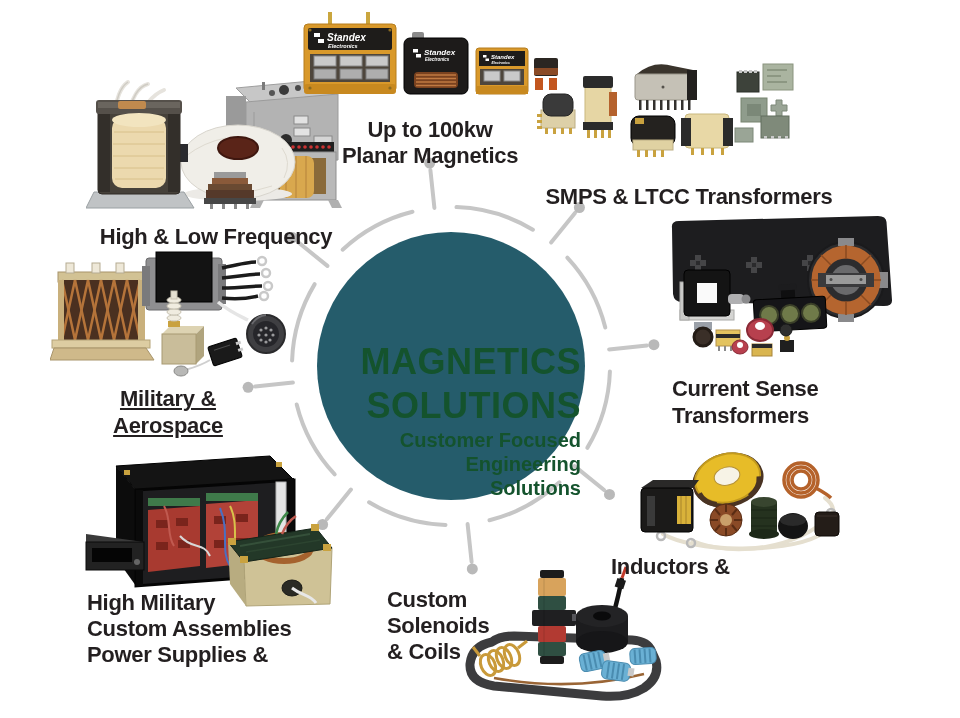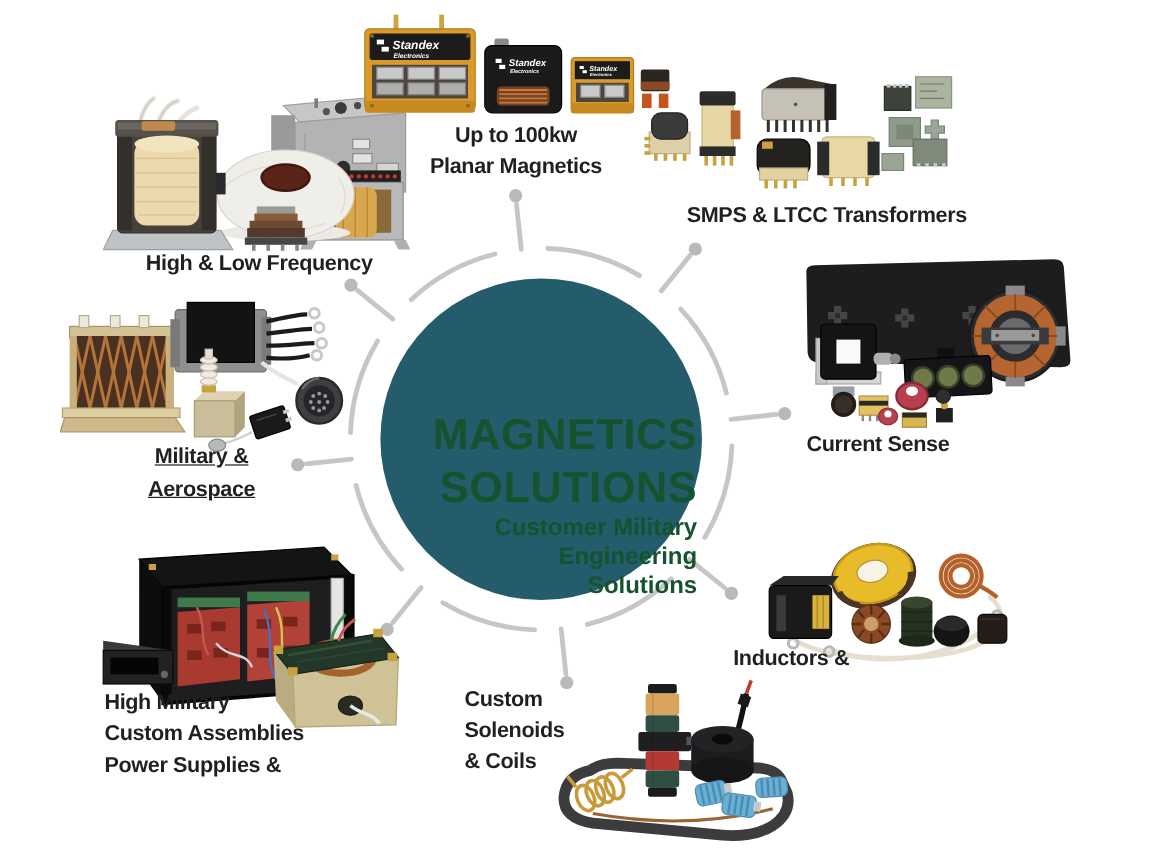--- a/index.html
+++ b/index.html
@@ -6,21 +6,21 @@
   #canvas{position:relative;width:960px;height:718px;background:#ffffff;overflow:hidden;
           font-family:"Liberation Sans",sans-serif;}
   .abs{position:absolute;}
   svg{display:block;}
   
   #hub-text{position:absolute;left:321px;top:292px;width:260px;text-align:right;color:#14532d;margin-top:48px;}
   #hub-text .title{font-size:36px;font-weight:bold;line-height:44px;letter-spacing:.5px;display:block;}
   #hub-text .sub{font-size:20px;font-weight:bold;line-height:24px;display:block;}
   #hub-text .subwrap{margin-top:9px;}
   
-  .cat-label{position:absolute;color:#231f20;font-weight:bold;font-size:18px;line-height:26px;letter-spacing:-.3px;}
+  .cat-label{position:absolute;color:#231f20;font-weight:bold;font-size:22px;line-height:26px;letter-spacing:-.3px;margin-top:18px;}
   .cat-label span{display:block;}
   .center{text-align:center;}
   #lbl-high-low{left:60px;top:206px;width:312px;}
   #lbl-planar{left:312px;top:99px;width:236px;}
   #lbl-smps{left:528px;top:166px;width:322px;}
   #lbl-current{left:672px;top:357px;line-height:27px;}
   #lbl-inductors{left:611px;top:535px;line-height:27px;}
   #lbl-solenoids{left:387px;top:569px;}
   #lbl-hv{left:87px;top:572px;}
   #lbl-military{left:62px;top:367px;width:212px;line-height:27px;text-decoration:underline;}
@@ -62,21 +62,21 @@
       <circle cx="248.1" cy="387.3" r="5.5"></circle>
       <circle cx="292.5" cy="237.6" r="5.5"></circle>
     </g>
     <circle cx="451" cy="366" r="134" fill="#255c6b"></circle>
   </svg>
 
   <div id="hub-text">
     <span class="title">MAGNETICS</span>
     <span class="title">SOLUTIONS</span>
     <span class="subwrap">
-      <span class="sub">Customer Military</span>
+      <span class="sub">Customer Focused</span>
       <span class="sub">Engineering</span>
       <span class="sub">Solutions</span>
     </span>
   </div>
 
   <svg class="abs" style="left:86px;top:78px;" width="262" height="132" viewBox="0 0 262 132">
 
     <g stroke="#e6e3dd" stroke-width="4" fill="none" stroke-linecap="round">
       <path d="M30,42 C28,20 36,8 42,4"></path>
       <path d="M42,44 C44,18 54,8 62,6"></path>
@@ -707,20 +707,21 @@
     <span>Up to 100kw</span>
     <span>Planar Magnetics</span>
   </div>
 
   <div class="cat-label center" id="lbl-smps">
     <span>SMPS &amp; LTCC Transformers</span>
   </div>
 
   <div class="cat-label" id="lbl-current">
     <span>Current Sense</span>
+    <span>Transformers</span>
   </div>
 
   <div class="cat-label" id="lbl-inductors">
     <span>Inductors &amp;</span>
   </div>
 
   <div class="cat-label" id="lbl-solenoids">
     <span>Custom</span>
     <span>Solenoids</span>
     <span>&amp; Coils</span>

